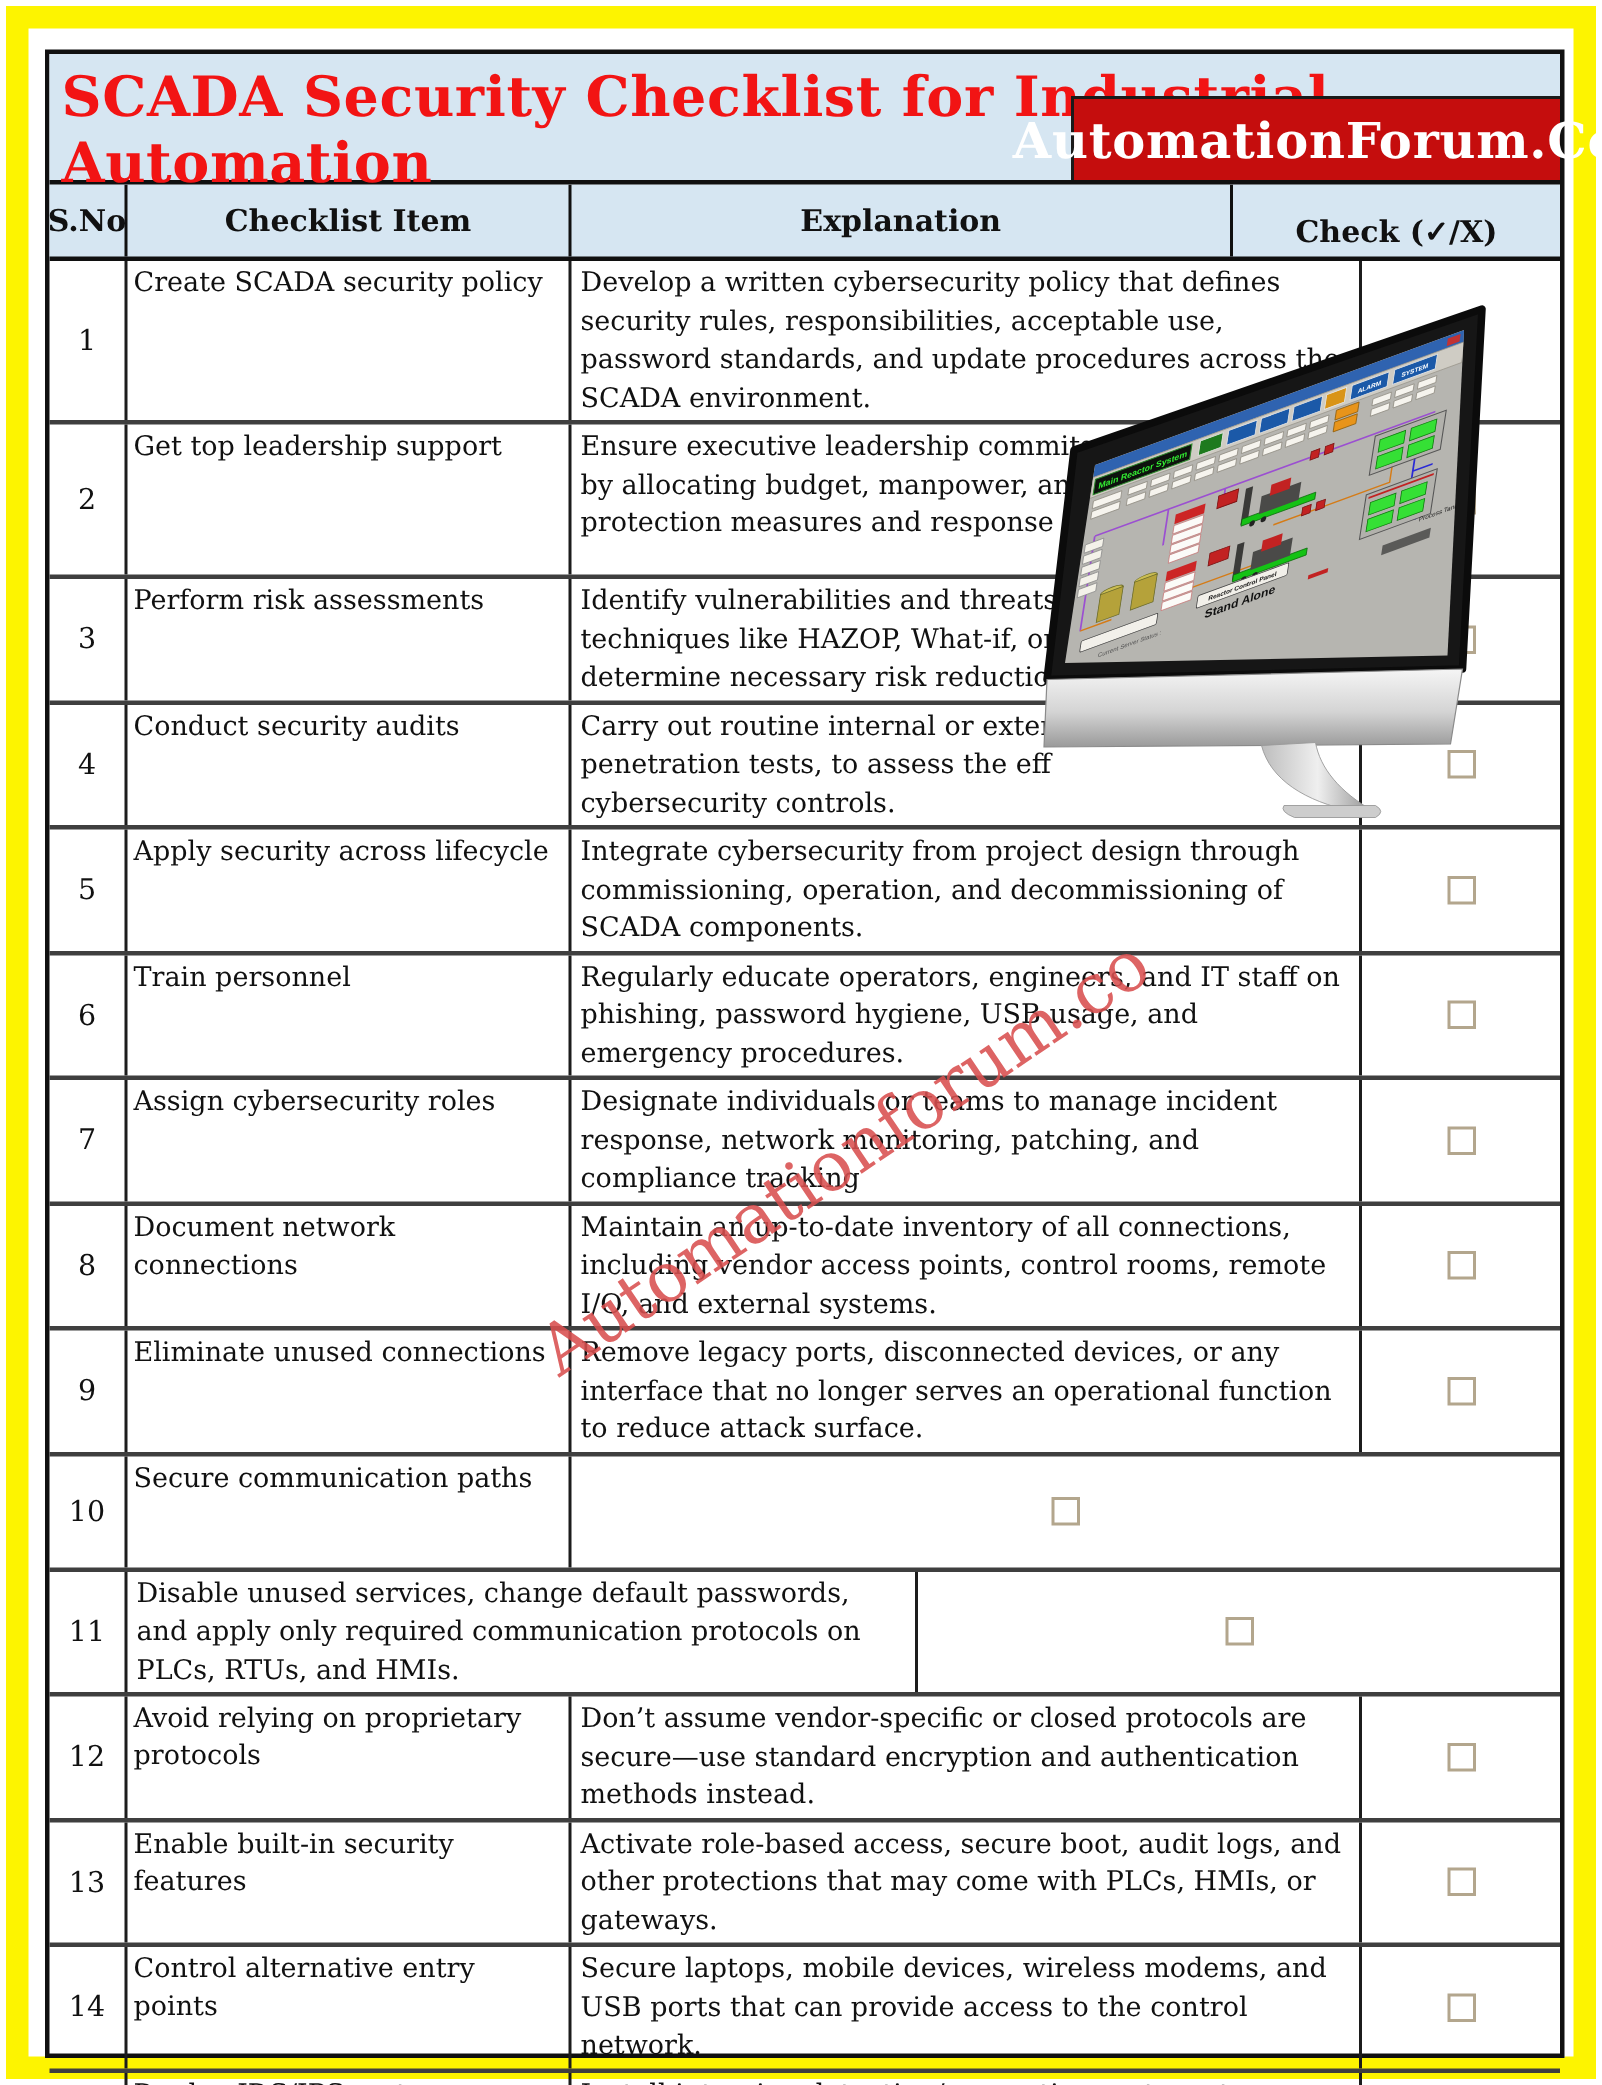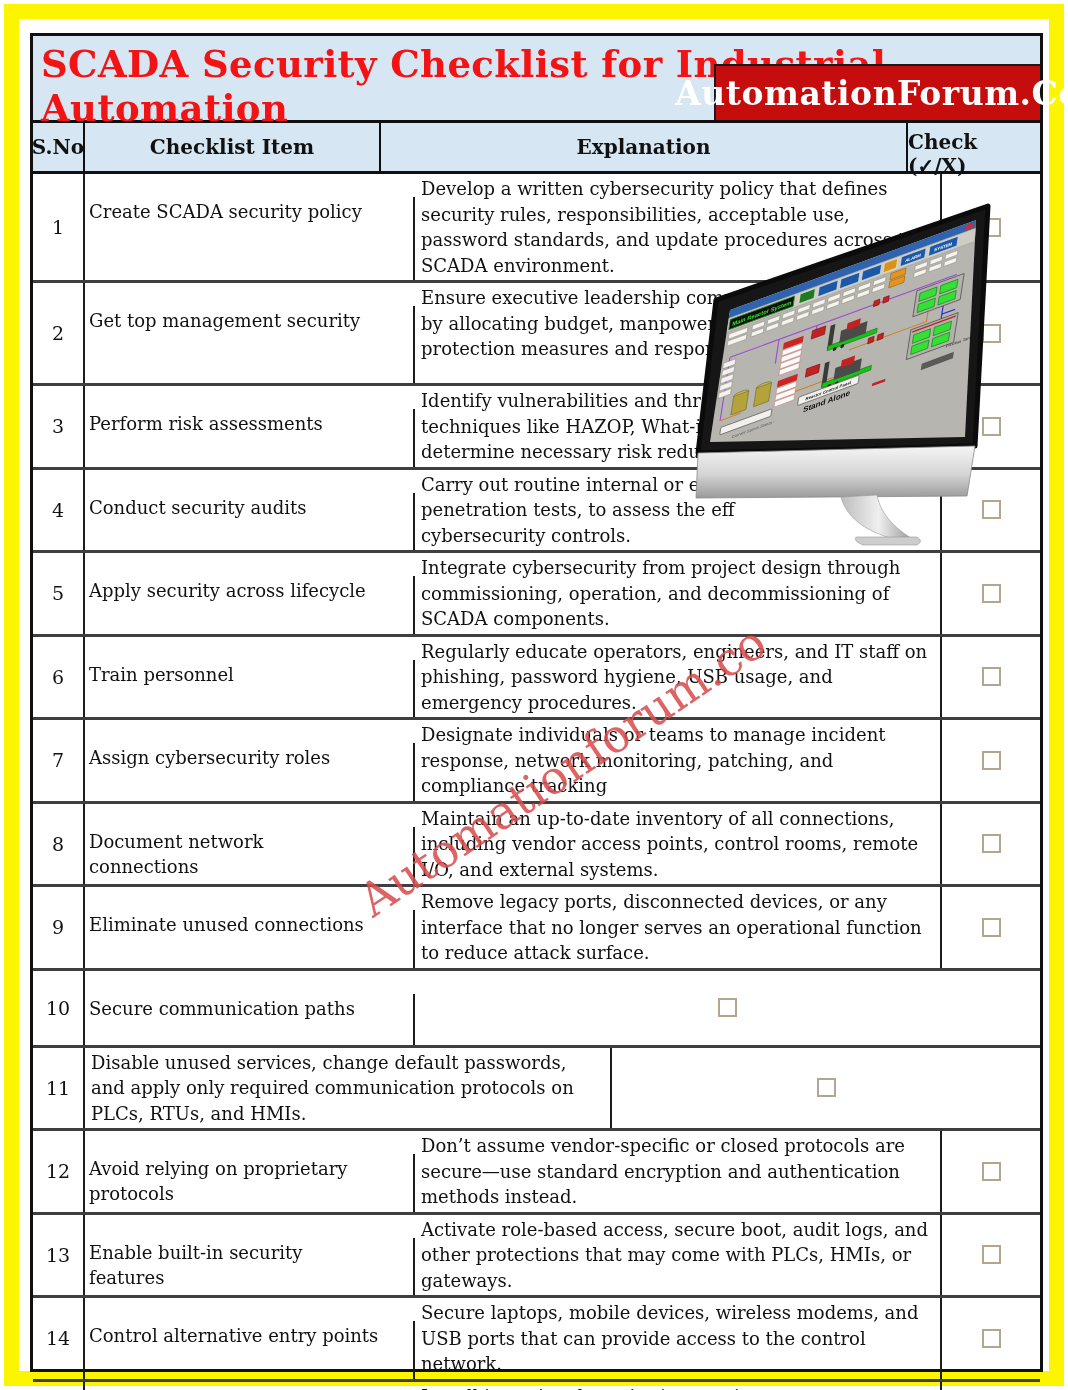--- a/index.html
+++ b/index.html
@@ -36,37 +36,37 @@
   .thead{
     display:flex;height:48px;background:#d6e6f2;border-bottom:3px solid #101010;
     font-weight:bold;flex:0 0 auto;
   }
   .thead>div{
     display:flex;align-items:center;justify-content:center;box-sizing:border-box;
     font-size:20px;
   }
   .w-sno{width:52px;}
   .w-item{width:296px;}
-  .w-exp{width:527px;}
+  .w-exp{width:441px;}
   .w-check{flex:1;margin-top:13px;}
   .thead .w-sno,.thead .w-item,.thead .w-exp{border-right:2px solid #101010;}
   
   .tbody{flex:1;display:flex;flex-direction:column;}
   .trow{display:flex;border-top:3px solid #3f3f3f;min-height:77px;box-sizing:border-box;}
   .trow:first-child{border-top:none;}
   .tbody .trow:nth-child(1),.tbody .trow:nth-child(2){min-height:103px;}
   .tbody .trow:nth-child(15){flex:1;}
   .trow>div{box-sizing:border-box;}
   .c-sno{
     width:52px;display:flex;align-items:center;justify-content:center;
     border-right:2px solid #1c1c1c;font-size:19px;
   }
   .c-item{
-    width:330px;padding:2px 4px;border-right:2px solid #1c1c1c;
-    font-size:18px;line-height:25px;white-space:pre-line;margin-top:23px;
+    width:296px;padding:2px 4px;border-right:2px solid #1c1c1c;
+    font-size:18px;line-height:25px;white-space:pre-line;
   }
   .c-exp{
     width:527px;padding:2px 6px;border-right:2px solid #1c1c1c;
     font-size:18px;line-height:25.5px;white-space:pre-line;
   }
   .c-check{flex:1;display:flex;align-items:center;justify-content:center;}
   .checkbox{
     width:15px;height:15px;border:2px solid #b3a68d;background:transparent;display:block;
   }
   
@@ -109,21 +109,21 @@
     <div class="c-exp">Develop a written cybersecurity policy that defines security rules, responsibilities, acceptable use, password standards, and update procedures across the SCADA environment.</div>
     <div class="c-check">
       <span class="checkbox"></span>
     </div>
   </div>
 
   <div class="trow">
     <div class="c-sno">
       <span>2</span>
     </div>
-    <div class="c-item">Get top management security</div>
+    <div class="c-item">Get top leadership support</div>
     <div class="c-exp">Ensure executive leadership commits
 by allocating budget, manpower, and
 protection measures and response p</div>
     <div class="c-check">
       <span class="checkbox"></span>
     </div>
   </div>
 
   <div class="trow">
     <div class="c-sno">

